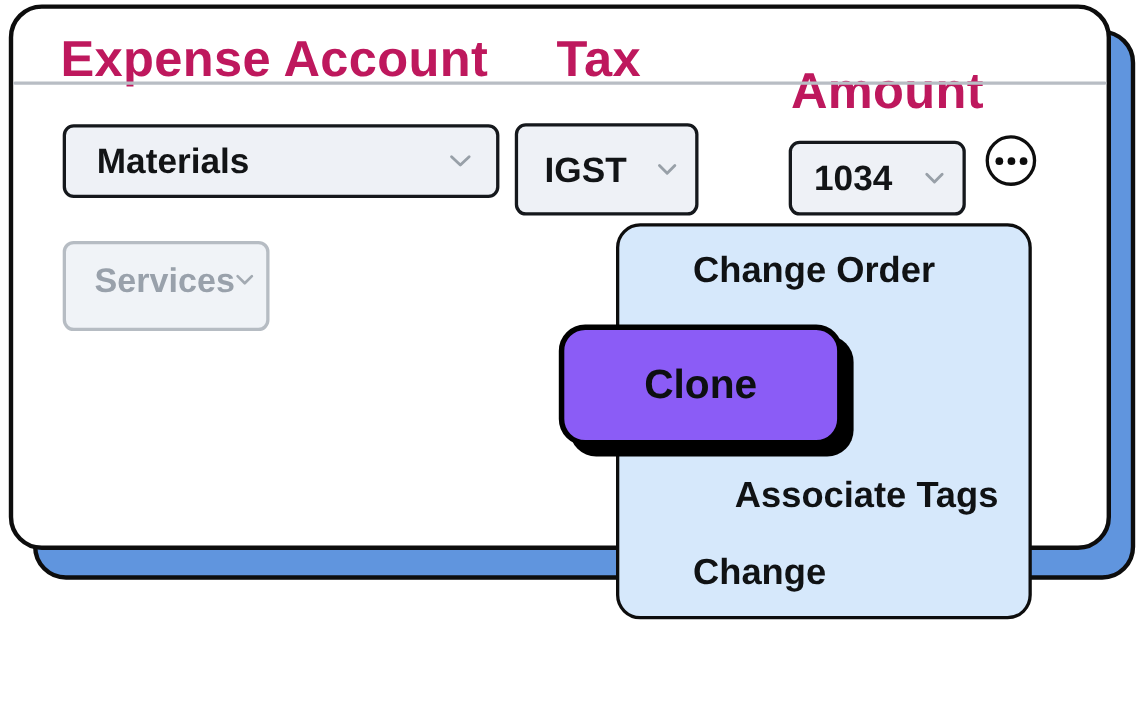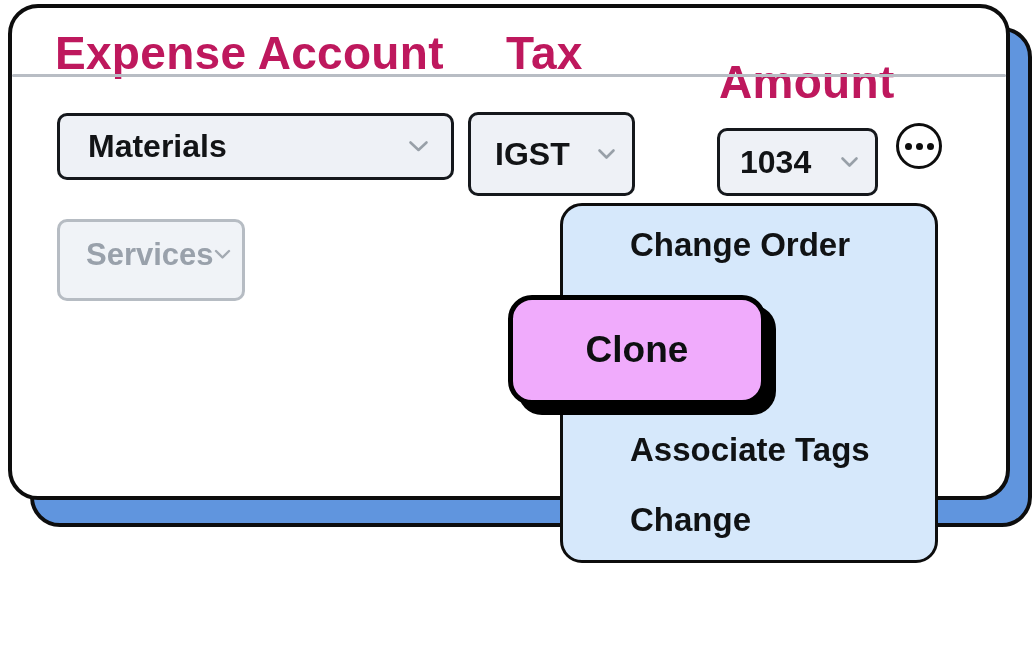--- a/index.html
+++ b/index.html
@@ -57,26 +57,26 @@
 
   .menu{
     position:absolute;left:560px;top:203px;width:378px;height:360px;
     background:#d6e8fb;border:3px solid #0d0d0d;border-radius:22px;z-index:4;
   }
   .menu-item{
     position:absolute;left:67px;font-size:33px;font-weight:600;color:#101214;
     white-space:nowrap;cursor:pointer;
   }
   .mi-change{top:20px;}
-  .mi-tags{top:225px;}
+  .mi-tags{top:225px;margin-left:38px;}
   .mi-remove{top:295px;}
 
   .clone-btn{
     position:absolute;left:508px;top:295px;width:258px;height:110px;
-    background:#f0abfc;border:5px solid #000;border-radius:24px;
+    background:#8b5cf6;border:5px solid #000;border-radius:24px;
     box-shadow:10px 10px 0 0 #000;z-index:5;
     display:flex;align-items:center;justify-content:center;
     font-size:37px;font-weight:600;color:#0d0f11;cursor:pointer;
   }
 </style>
 </head>
 <body>
 
 <div class="stage">
 

